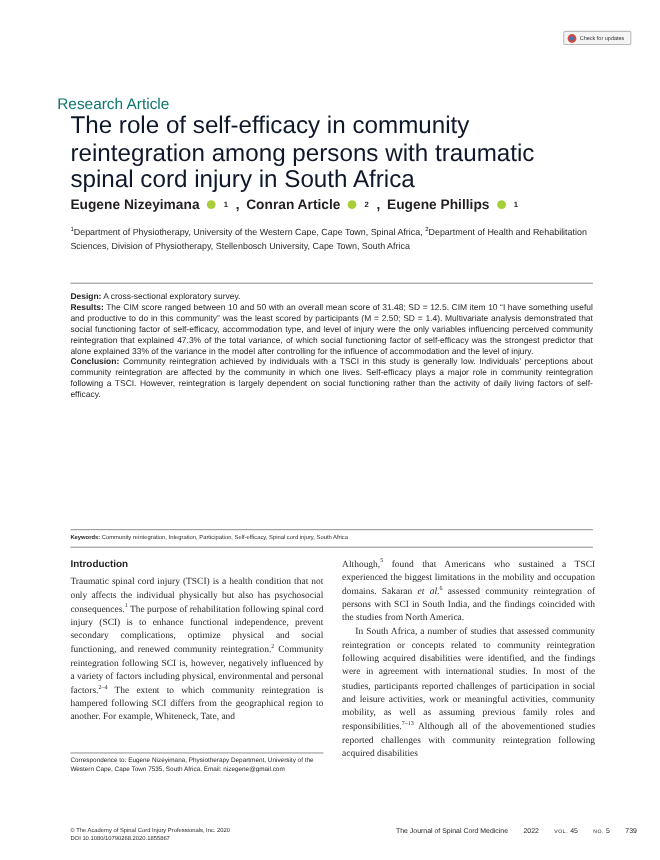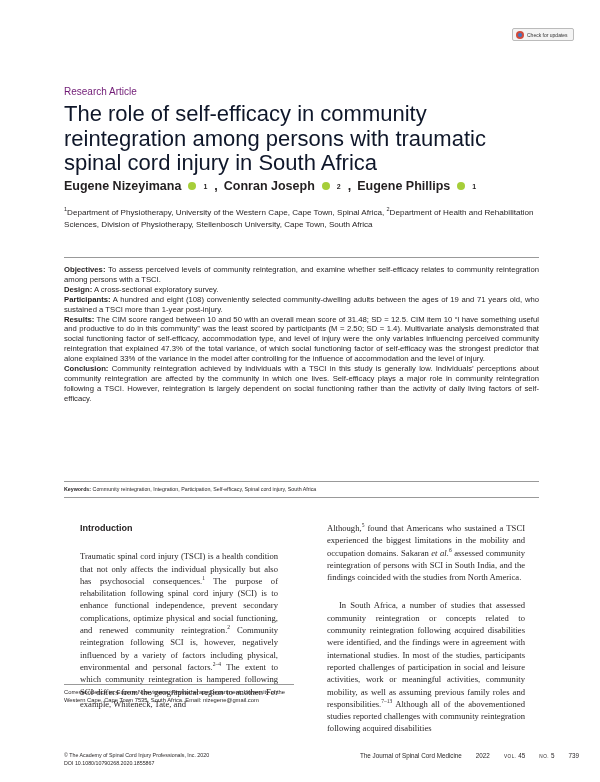--- a/index.html
+++ b/index.html
@@ -1,36 +1,36 @@
 <!DOCTYPE html>
 <html><head>
 <meta charset="utf-8">
 <style>
   html, body { margin:0; padding:0; }
   body { width:600px; height:782px; background:#ffffff; position:relative; overflow:hidden; font-family:"Liberation Sans", sans-serif; color:#231f20; }
   .abs { position:absolute; }
   .check-btn { left:512px; top:28px; width:62px; height:13px; border:1px solid #bbbbbb; border-radius:2px; background:#f4f4f4; display:flex; align-items:center; gap:3px; padding:0 3px; box-sizing:border-box; font-size:5px; color:#333; }
   .check-icon { width:8px; height:8px; border-radius:50%; background:#d14b3c; position:relative; flex:none; }
   .check-icon::after { content:""; position:absolute; left:2px; top:2px; width:4px; height:4px; border-radius:50%; background:#3d78c4; }
-  .article-type { left:64px; top:86px; font-size:10px; color:#701a75; }
+  .article-type { left:52px; top:86px; font-size:14px; color:#0f766e; }
   .title { left:64px; top:102px; width:480px; font-size:22px; line-height:24.5px; color:#0f172a; }
   .authors { left:64px; top:179px; font-size:12.5px; font-weight:bold; display:flex; align-items:center; gap:6px; white-space:nowrap; }
   .author { display:inline-flex; align-items:center; gap:7px;text-align:right; }
   .orcid { width:8px; height:8px; border-radius:50%; background:#a6ce39; display:inline-block; }
   .author sup { font-size:7px; }
   .affil { left:64px; top:203px; width:480px; font-size:8.1px; line-height:12px; }
   .affil sup { font-size:5.5px; }
   .abstract { left:64px; top:265px; width:475px; font-size:7.7px; line-height:9.9px; text-align:justify; }
   .abstract p { margin:0; }
   .abstract b { font-weight:bold; }
   .rule { left:64px; width:475px; height:0; border-top:0.6px solid #999; }
   .keywords { left:64px; top:486px; font-size:5.3px; white-space:nowrap; }
   .keywords b { font-weight:bold; }
   .col { font-family:"Liberation Serif", serif; font-size:8.6px; line-height:12.3px; text-align:justify; color:#231f20; }
-  .col p { margin:16px; }
+  .col p { margin:0; }
   .col-left { left:64px; top:506px; width:230px; }
   .col-right { left:311px; top:506px; width:230px; }
   .section-h { font-family:"Liberation Sans", sans-serif; font-weight:bold; font-size:9px; margin-bottom:4px !important; }
   .indent { text-indent:12px; }
   .col sup { font-size:5.5px; line-height:0; }
   .corr { left:64px; top:689px; width:230px; font-size:5.8px; line-height:7.8px; }
   .footer-left { left:64px; top:752px; font-size:5.3px; line-height:7.5px; }
   .footer-right { left:360px; top:752px; font-size:6.3px; display:flex; gap:14px; align-items:baseline; white-space:nowrap; }
   .footer-right .small { font-size:4.7px; letter-spacing:0.5px; }
 </style>
@@ -46,39 +46,37 @@
 
 <div class="abs title">The role of self-efficacy in community reintegration among persons with traumatic spinal cord injury in South Africa</div>
 
 <div class="abs authors">
   <span class="author">
     <span>Eugene Nizeyimana</span>
     <span class="orcid"></span>
     <sup>1</sup>,
   </span>
   <span class="author">
-    <span>Conran Joseph</span>
+    <span>Conran Article</span>
     <span class="orcid"></span>
     <sup>2</sup>,
   </span>
   <span class="author">
     <span>Eugene Phillips</span>
     <span class="orcid"></span>
     <sup>1</sup>
   </span>
 </div>
 
 <div class="abs affil"><sup>1</sup><span>Department of Physiotherapy, University of the Western Cape, Cape Town, Spinal Africa, </span><sup>2</sup><span>Department of Health and Rehabilitation Sciences, Division of Physiotherapy, Stellenbosch University, Cape Town, South Africa</span></div>
 
 <div class="abs rule" style="top:257px;"></div>
 
 <div class="abs abstract">
-  <p><b>Objectives:</b><span> To assess perceived levels of community reintegration, and examine whether self-efficacy relates to community reintegration among persons with a TSCI.</span></p>
   <p><b>Design:</b><span> A cross-sectional exploratory survey.</span></p>
-  <p><b>Participants:</b><span> A hundred and eight (108) conveniently selected community-dwelling adults between the ages of 19 and 71 years old, who sustained a TSCI more than 1-year post-injury.</span></p>
   <p><b>Results:</b><span> The CIM score ranged between 10 and 50 with an overall mean score of 31.48; SD = 12.5. CIM item 10 “I have something useful and productive to do in this community” was the least scored by participants (M = 2.50; SD = 1.4). Multivariate analysis demonstrated that social functioning factor of self-efficacy, accommodation type, and level of injury were the only variables influencing perceived community reintegration that explained 47.3% of the total variance, of which social functioning factor of self-efficacy was the strongest predictor that alone explained 33% of the variance in the model after controlling for the influence of accommodation and the level of injury.</span></p>
   <p><b>Conclusion:</b><span> Community reintegration achieved by individuals with a TSCI in this study is generally low. Individuals’ perceptions about community reintegration are affected by the community in which one lives. Self-efficacy plays a major role in community reintegration following a TSCI. However, reintegration is largely dependent on social functioning rather than the activity of daily living factors of self-efficacy.</span></p>
 </div>
 
 <div class="abs rule" style="top:481px;"></div>
 
 <div class="abs keywords"><b>Keywords:</b><span> Community reintegration, Integration, Participation, Self-efficacy, Spinal cord injury, South Africa</span></div>
 
 <div class="abs rule" style="top:497px;"></div>
 

